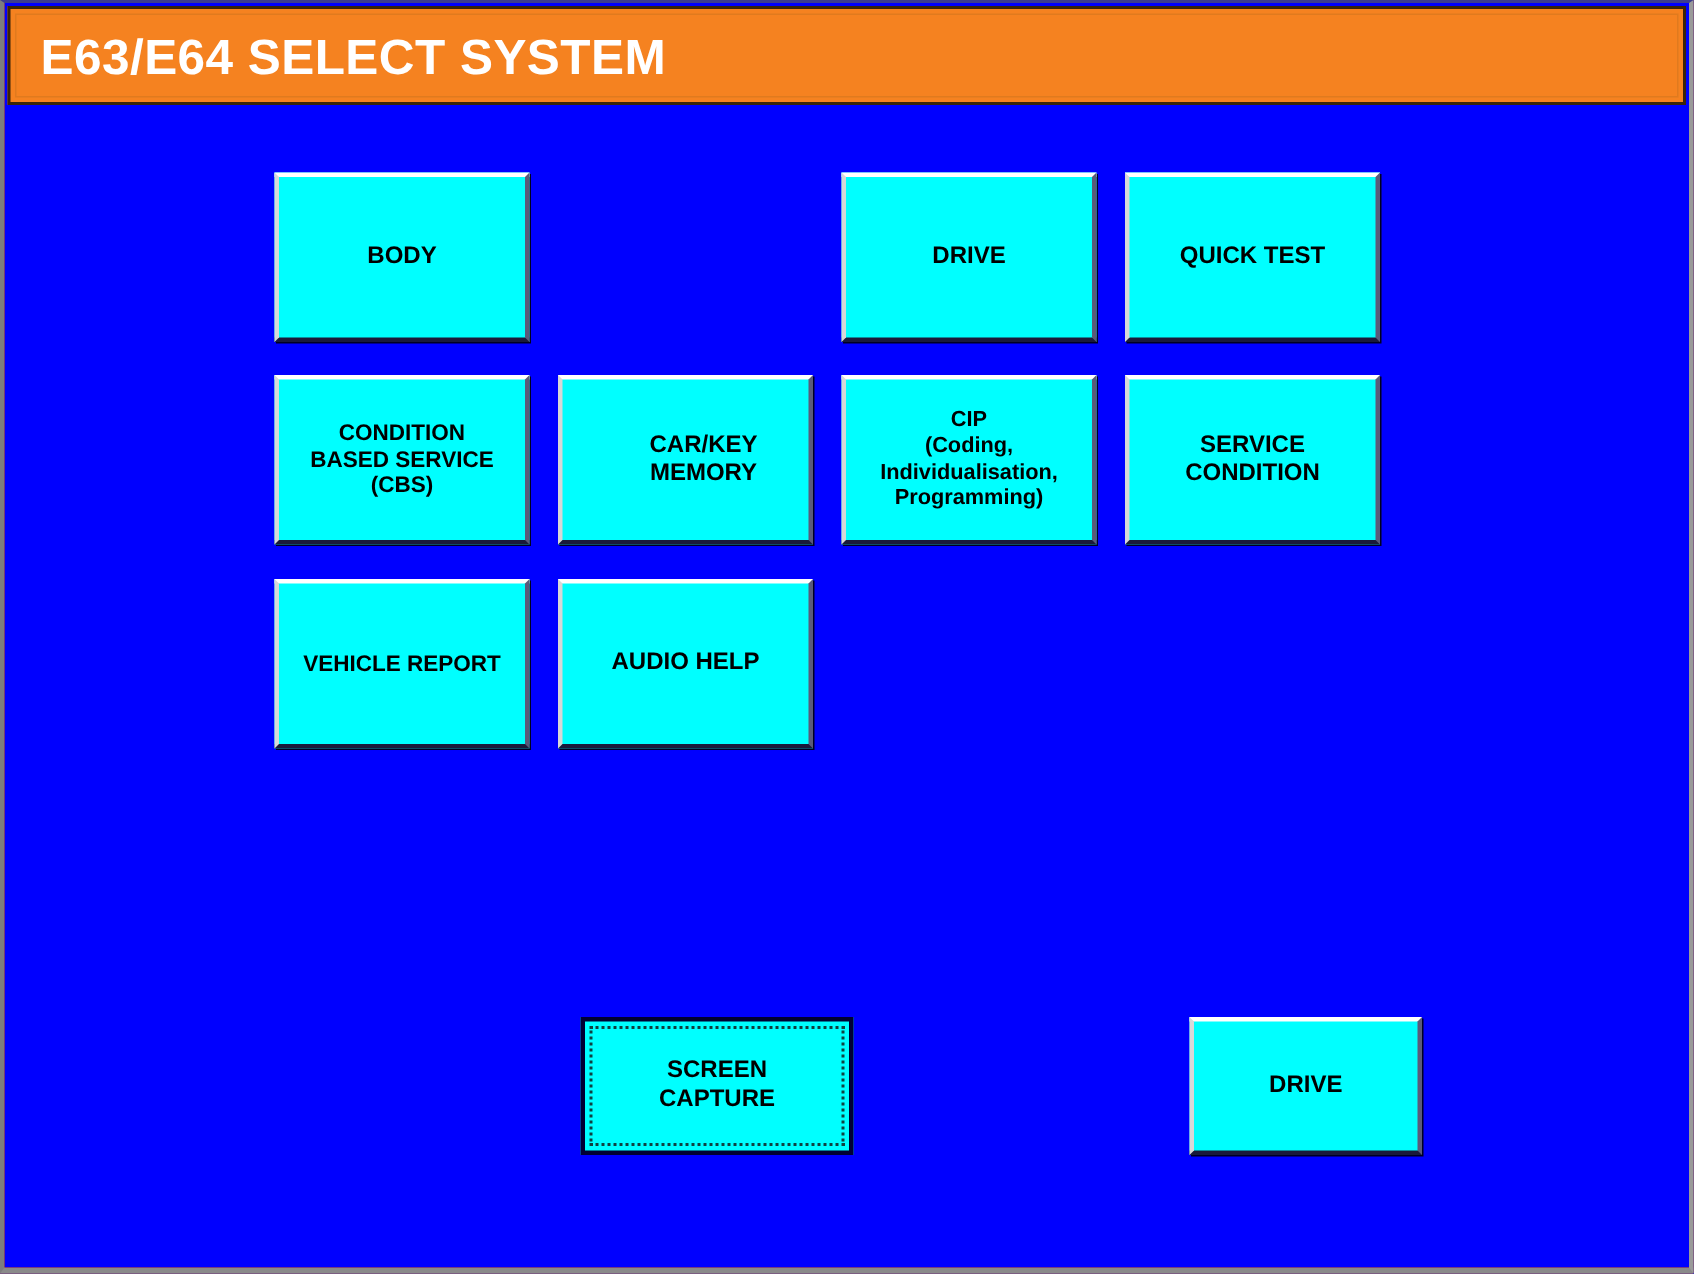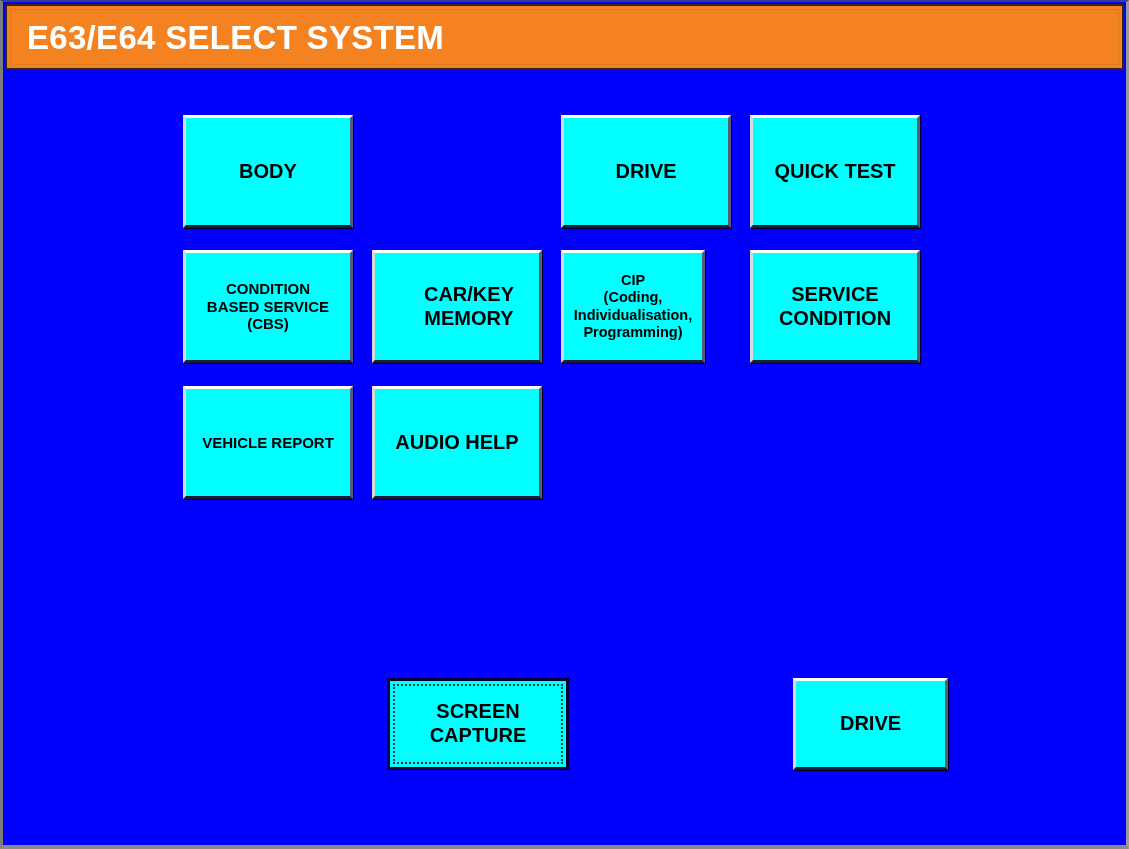--- a/index.html
+++ b/index.html
@@ -77,21 +77,21 @@
     border-right: 3px solid #5a5a7a;
     border-bottom: 3px solid #1a1a3a;
     box-shadow: 1px 1px 0 0 #000022;
   }
   .btn .lbl {
     display: block;
     line-height: 1.18;
     white-space: pre-line;
     padding: 0 3px;
   }
-  .btn.sz-normal .lbl { font-size: 20px; }
+  .btn.sz-normal .lbl { font-size: 16px; }
   .btn.sz-small .lbl  { font-size: 15px; }
   .btn.sz-tiny .lbl   { font-size: 14.5px; }
 
   
   .btn.focused {
     border: 3px solid #000033;
     box-shadow: none;
     background: #00ffff;
   }
   .btn.focused .focus-ring {
@@ -128,21 +128,21 @@
 
     <div class="btn sz-small" style="left:180px; top:248px; width:170px; height:113px;">
       <span class="lbl">CONDITION
 BASED SERVICE
 (CBS)</span>
     </div>
     <div class="btn sz-normal" style="left:369px; top:248px; width:170px; height:113px;padding-left:24px;">
       <span class="lbl">CAR/KEY
 MEMORY</span>
     </div>
-    <div class="btn sz-tiny" style="left:558px; top:248px; width:144px; height:113px;">
+    <div class="btn sz-tiny" style="left:558px; top:248px; width:170px; height:113px;">
       <span class="lbl">CIP
 (Coding,
 Individualisation,
 Programming)</span>
     </div>
     <div class="btn sz-normal" style="left:747px; top:248px; width:170px; height:113px;">
       <span class="lbl">SERVICE
 CONDITION</span>
     </div>
 

